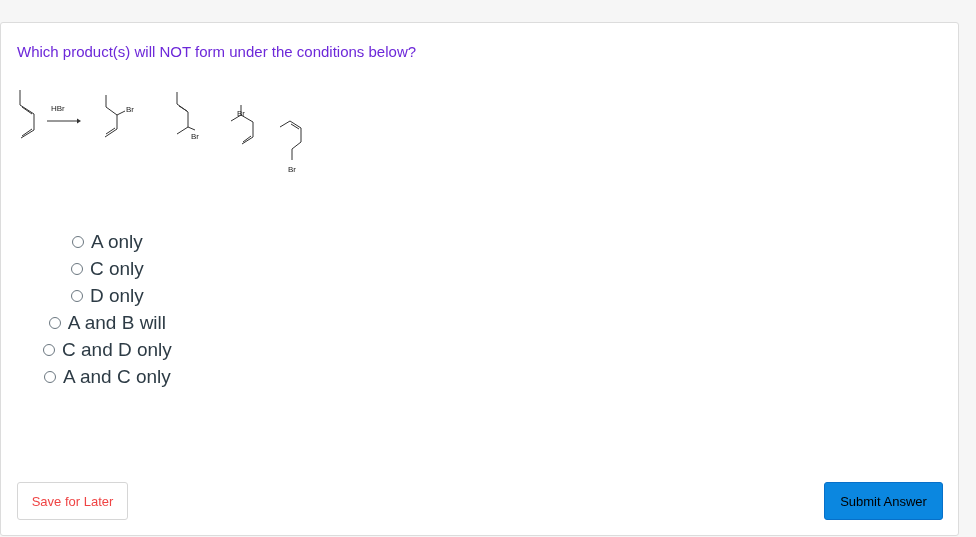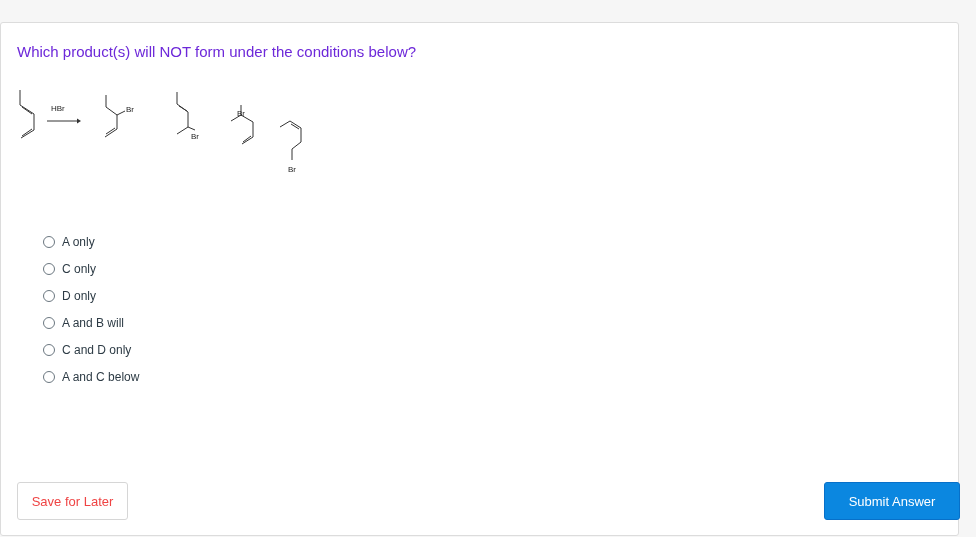--- a/index.html
+++ b/index.html
@@ -21,37 +21,37 @@
   .question {
     position: absolute; left: 16px; top: 20px;
     font-size: 15px; color: #6d28d9;
   }
   .scheme { position: absolute; left: 10px; top: 62px; width: 300px; height: 100px; }
   .scheme svg { display: block; }
   .scheme text { font-family: "Liberation Sans", sans-serif; fill: #222; }
   .options { position: absolute; left: 42px; top: 205px; }
   .option {
     display: flex; align-items: center;
-    height: 27px; font-size: 12px; color: #2d3b45; cursor: pointer;
+    height: 27px; font-size: 19px; color: #2d3b45; cursor: pointer; justify-content: center;
   }
   .radio {
     width: 12px; height: 12px; border: 1px solid #6b7780; border-radius: 50%;
     box-sizing: border-box; margin-right: 7px; background: #fff;
   }
   .btn {
     position: absolute; font-size: 13px; border-radius: 3px; box-sizing: border-box;
     display: flex; align-items: center; justify-content: center; cursor: pointer;
   }
   .btn-save {
     left: 16px; top: 459px; width: 111px; height: 38px;
     border: 1px solid #d6d6d6; background: #ffffff; color: #ef4444;
   }
   .btn-submit {
-    left: 823px; top: 459px; width: 136px; height: 38px;
-    border: 1px solid #0770c9; background: #0b87e0; color: #ffffff;
+    left: 823px; top: 459px; width: 119px; height: 38px;
+    border: 1px solid #0770c9; background: #0b87e0; color: #000000;
   }
 </style>
 </head>
 <body>
 
 <div class="card">
   <div class="question">Which product(s) will NOT form under the conditions below?</div>
 
   <div class="scheme">
     <svg width="300" height="100" viewBox="0 0 300 100" stroke="#333" stroke-width="1" fill="none">
@@ -117,19 +117,19 @@
     <div class="option">
       <span class="radio"></span>
       <span>A and B will</span>
     </div>
     <div class="option">
       <span class="radio"></span>
       <span>C and D only</span>
     </div>
     <div class="option">
       <span class="radio"></span>
-      <span>A and C below</span>
+      <span>A and C only</span>
     </div>
   </div>
 
   <div class="btn btn-save">Save for Later</div>
   <div class="btn btn-submit">Submit Answer</div>
 </div>
 
 </body></html>

